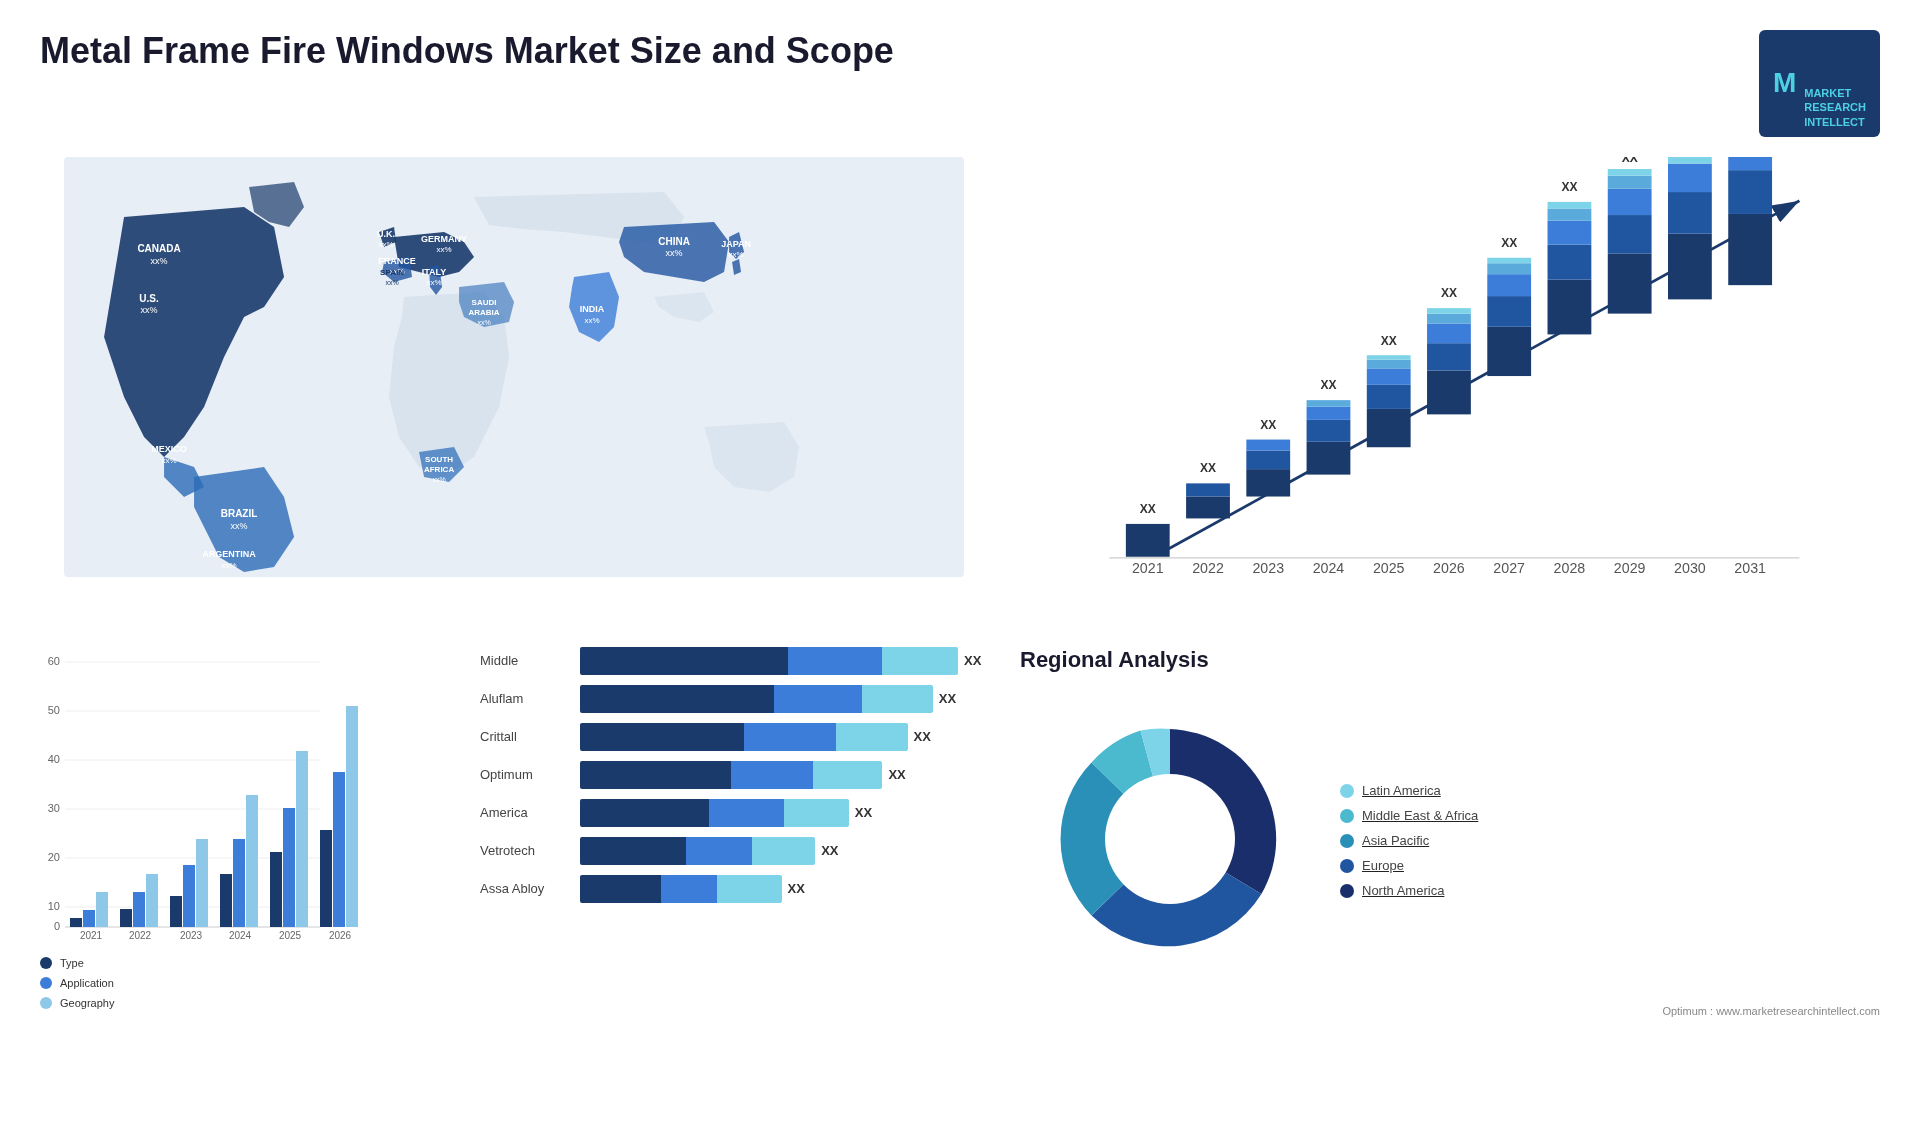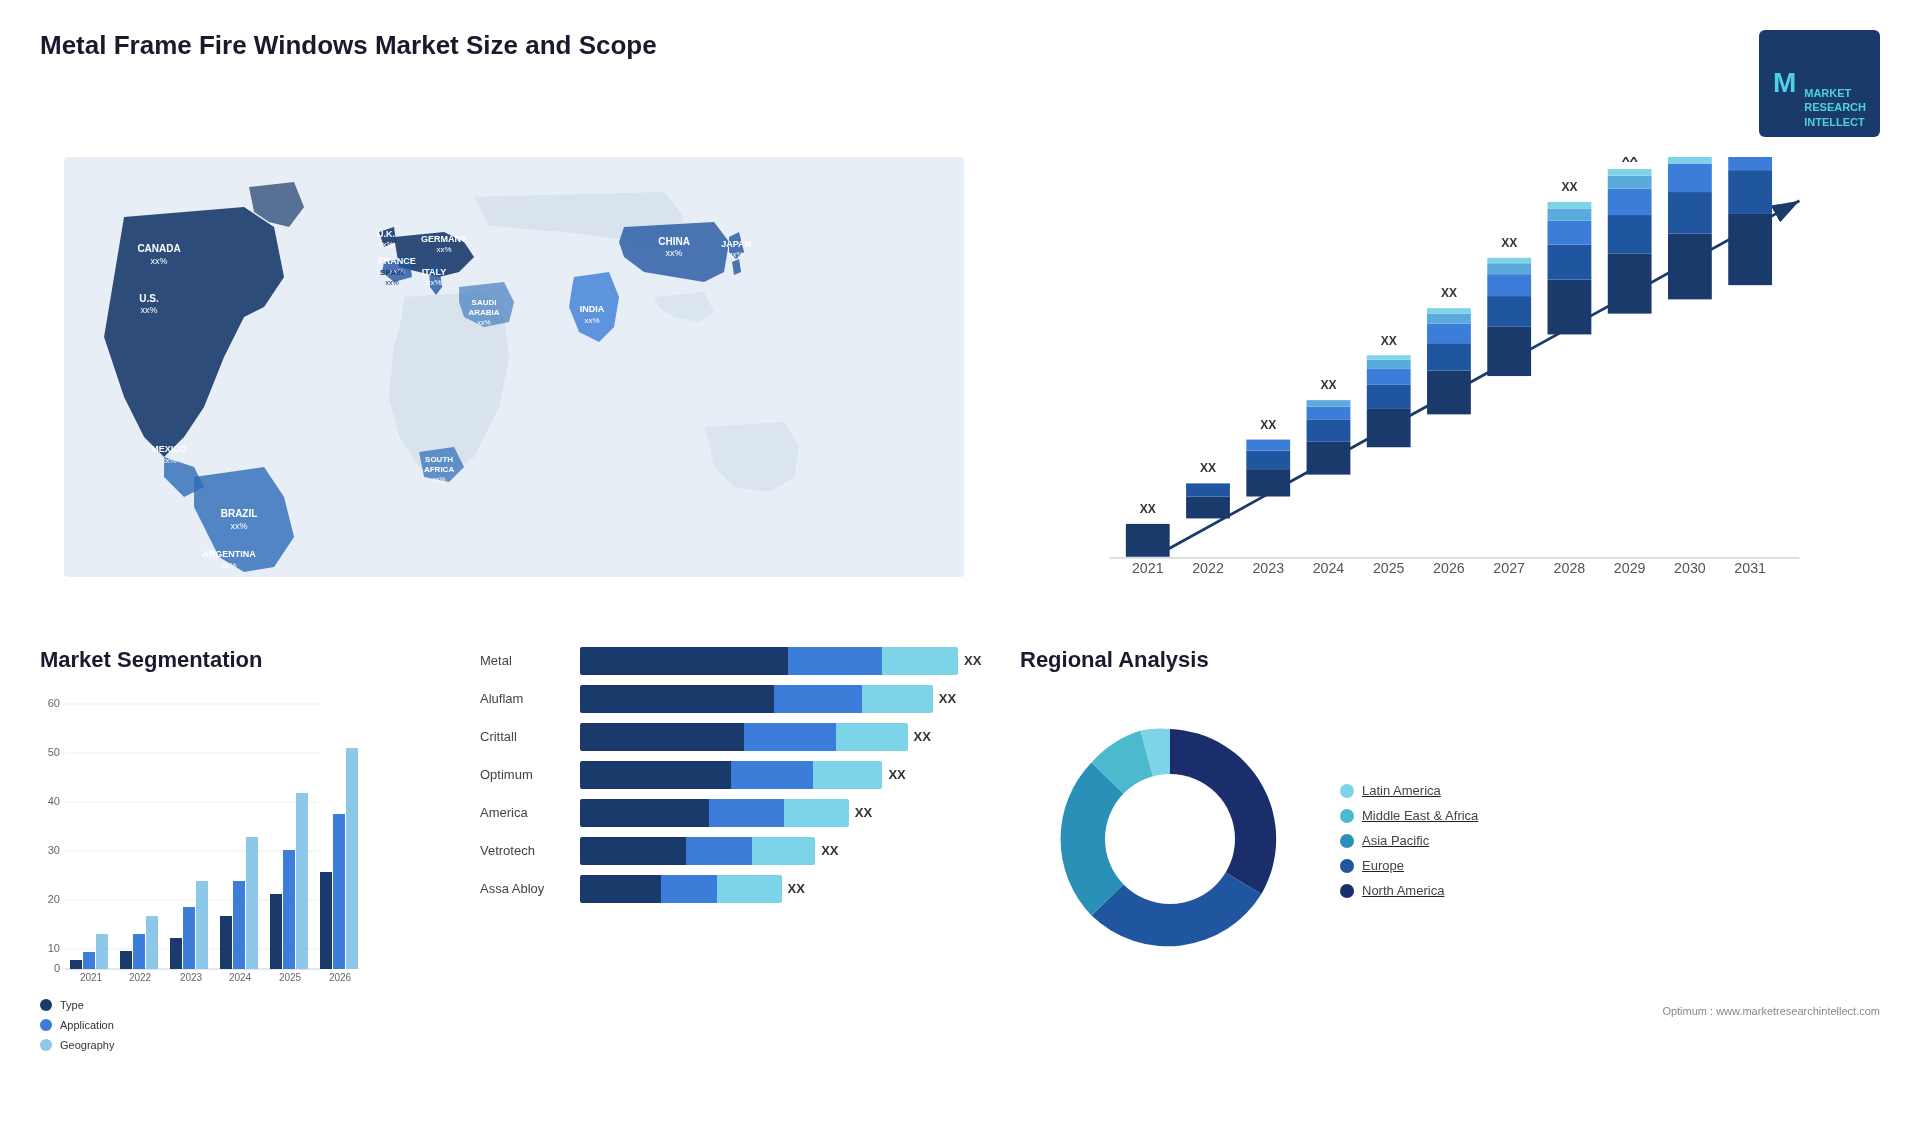--- a/index.html
+++ b/index.html
@@ -13,21 +13,21 @@
     }
 
     
     .header {
       display: flex;
       justify-content: space-between;
       align-items: flex-start;
       margin-bottom: 20px;
     }
     .page-title {
-      font-size: 26px;
+      font-size: 36px;
       font-weight: 700;
       color: #1a1a2e;
       max-width: 900px;
     }
     .logo-area {
       display: flex;
       flex-direction: column;
       align-items: center;
       gap: 4px;
     }
@@ -402,21 +402,20 @@
       <text x="625" y="-5" font-size="13" fill="#333" text-anchor="middle" font-weight="700">XX</text>
 
       <line x1="40" y1="366" x2="670" y2="366" stroke="#ccc" stroke-width="1"></line>
     </svg>
   </div>
 </div>
 
 <div class="bottom-section">
 
   <div class="seg-section">
-    <div class="section-title">Market Segmentation</div>
     <div class="seg-chart-container">
       <svg viewBox="0 0 420 300" width="100%" height="100%" xmlns="http://www.w3.org/2000/svg">
 
         <text x="20" y="18" fill="#666" font-size="11" text-anchor="end">60</text>
         <text x="20" y="67" fill="#666" font-size="11" text-anchor="end">50</text>
         <text x="20" y="116" fill="#666" font-size="11" text-anchor="end">40</text>
         <text x="20" y="165" fill="#666" font-size="11" text-anchor="end">30</text>
         <text x="20" y="214" fill="#666" font-size="11" text-anchor="end">20</text>
         <text x="20" y="263" fill="#666" font-size="11" text-anchor="end">10</text>
         <text x="20" y="283" fill="#666" font-size="11" text-anchor="end">0</text>
@@ -474,21 +473,21 @@
         <div class="legend-dot" style="background:#8ec8e8;"></div>
         <span>Geography</span>
       </div>
     </div>
   </div>
 
   <div class="players-section">
     <div class="players-list">
 
       <div class="player-row">
-        <span class="player-name">Metal</span>
+        <span class="player-name">Middle</span>
         <div class="player-bar-wrap">
           <div class="player-bar" style="width:90%;">
             <div class="player-bar-seg" style="width:55%;background:#1a3a6b;"></div>
             <div class="player-bar-seg" style="width:25%;background:#3b7dd8;"></div>
             <div class="player-bar-seg" style="width:20%;background:#7dd4e8;"></div>
           </div>
           <span class="player-xx">XX</span>
         </div>
       </div>
 

